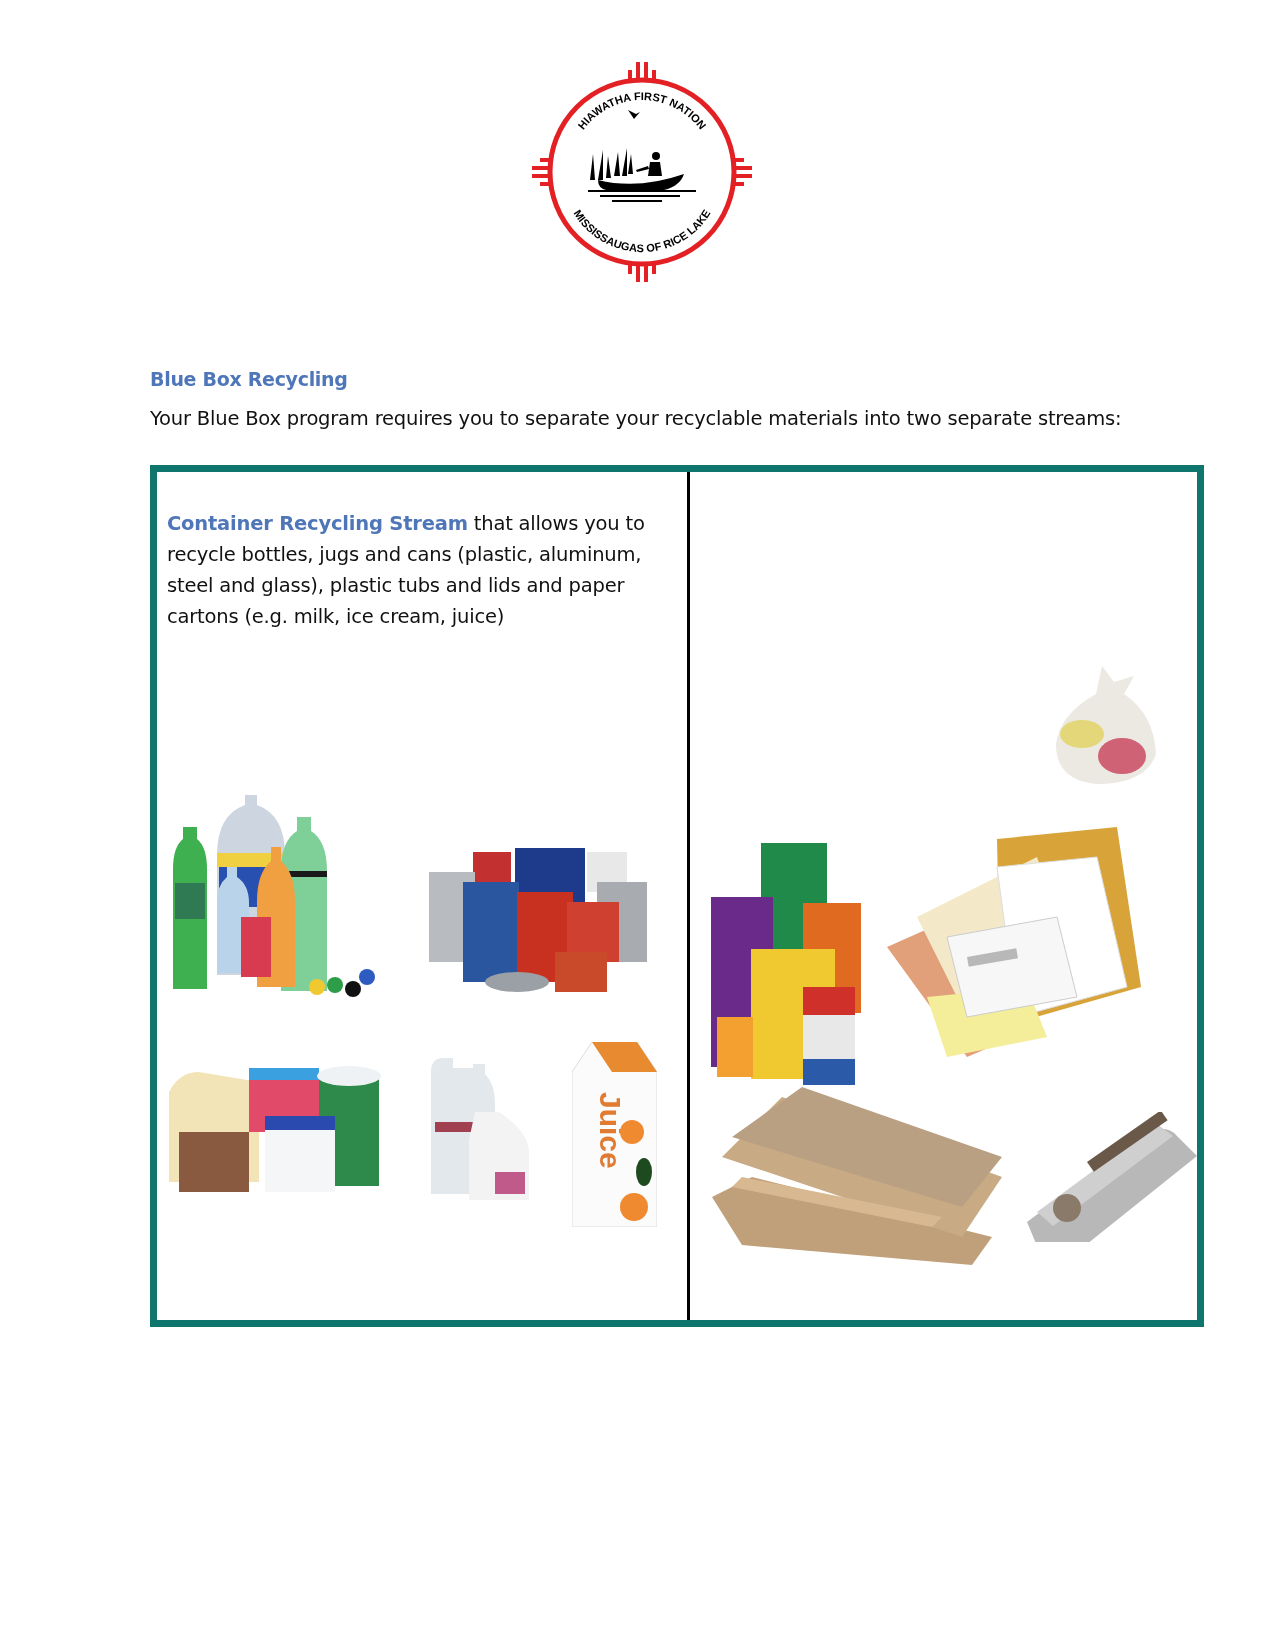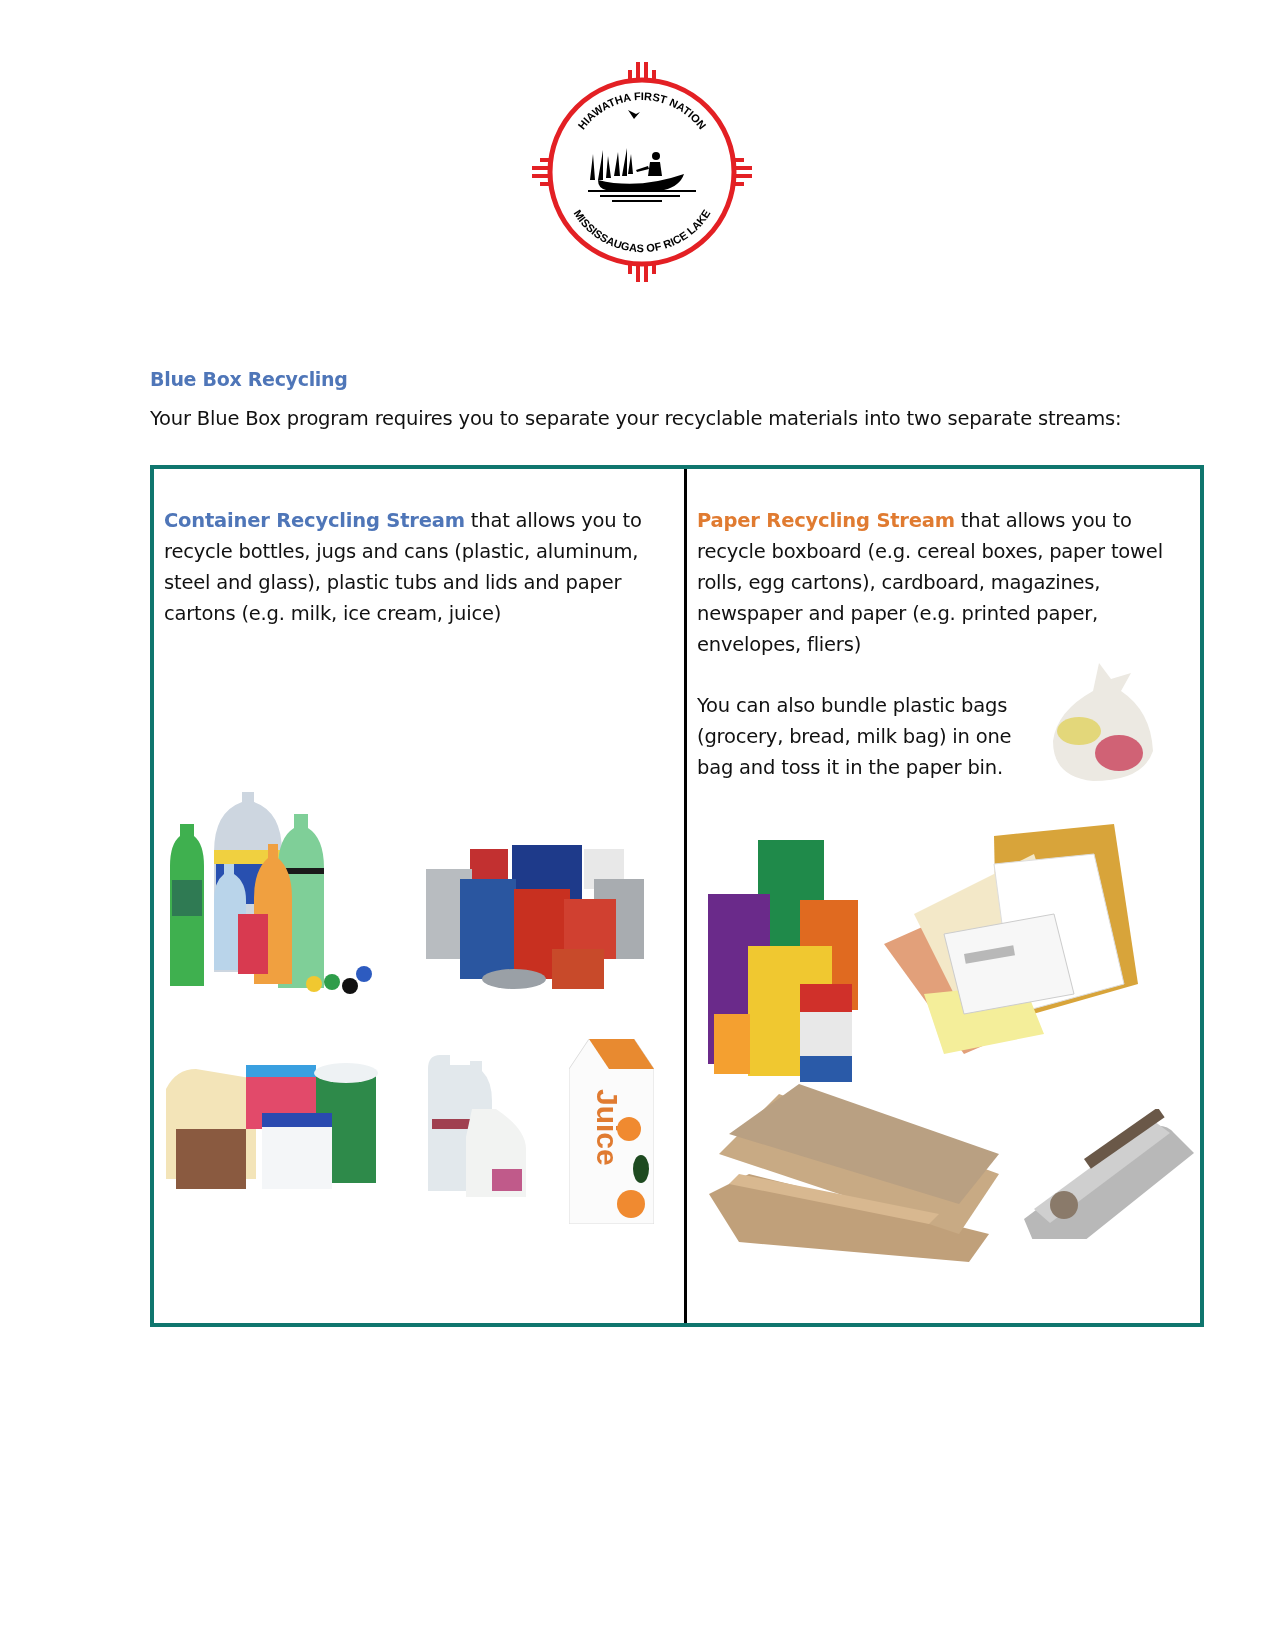--- a/index.html
+++ b/index.html
@@ -7,21 +7,21 @@
          font-family:"DejaVu Sans", "Liberation Sans", sans-serif; color:#111; }
 
   .logo { position:absolute; left:532px; top:62px; width:220px; height:220px; }
 
   .title { position:absolute; left:150px; top:368px; font-size:19px; font-weight:bold;
            color:#4f76b8; letter-spacing:-0.3px; }
   .intro { position:absolute; left:150px; top:407px; font-size:19.5px; color:#111;
            letter-spacing:-0.2px; white-space:nowrap; }
 
   .table { position:absolute; left:150px; top:465px; width:1054px; height:862px;
-           border:4px solid #0f766e; box-sizing:border-box; }
+           border:7px solid #0f766e; box-sizing:border-box; }
   .divider { position:absolute; left:530px; top:0; width:3px; height:100%; background:#000; }
 
   .cell-text { position:absolute; font-size:19.5px; line-height:31px; color:#111; letter-spacing:-0.2px; }
   .left-text { left:10px; top:36px; width:500px; }
   .right-text { left:543px; top:36px; width:500px; }
   .bag-text { left:543px; top:221px; width:340px; }
   .hl-blue { color:#4f76b8; font-weight:bold; }
   .hl-orange { color:#e07b31; font-weight:bold; }
 
   .pic { position:absolute; }
@@ -133,24 +133,20 @@
 
   <svg class="pic" style="left:415px;top:570px;width:85px;height:185px" viewBox="0 0 85 185">
     <path d="M0 30 l20 -30 h45 l20 30 v155 h-85 z" fill="#fbfbfb" stroke="#ddd"></path>
     <path d="M20 0 l20 30 h45 l-20 -30 z" fill="#e88a30"></path>
     <text x="28" y="50" transform="rotate(90 28 50)" font-size="30" font-weight="bold" fill="#e07b31" font-family="Liberation Sans, sans-serif">Juice</text>
     <circle cx="60" cy="90" r="12" fill="#f08a30"></circle>
     <circle cx="62" cy="165" r="14" fill="#f08a30"></circle>
     <ellipse cx="72" cy="130" rx="8" ry="14" fill="#1e4a20"></ellipse>
   </svg>
 
-  <div class="cell-text right-text">
-    <span class="hl-orange">Paper Recycling Stream</span><span> that allows you to recycle boxboard (e.g. cereal boxes, paper towel rolls, egg cartons), cardboard, magazines, newspaper and paper (e.g. printed paper, envelopes, fliers)</span>
-  </div>
-  <div class="cell-text bag-text">You can also bundle plastic bags (grocery, bread, milk bag) in one bag and toss it in the paper bin.</div>
 
   <svg class="pic" style="left:895px;top:190px;width:115px;height:125px" viewBox="0 0 115 125">
     <path d="M50 4 l12 16 l20 -6 l-10 18 q30 20 32 60 q-10 30 -60 30 q-40 -4 -40 -40 q4 -30 40 -50 z" fill="#ece9e2"></path>
     <ellipse cx="30" cy="72" rx="22" ry="14" fill="#e3d77a"></ellipse>
     <ellipse cx="70" cy="94" rx="24" ry="18" fill="#c9405a" opacity="0.8"></ellipse>
   </svg>
 
   <svg class="pic" style="left:550px;top:365px;width:160px;height:250px" viewBox="0 0 160 250">
     <rect x="54" y="6" width="66" height="110" fill="#1f8a4a"></rect>
     <rect x="4" y="60" width="62" height="170" fill="#6a2a8a"></rect>

